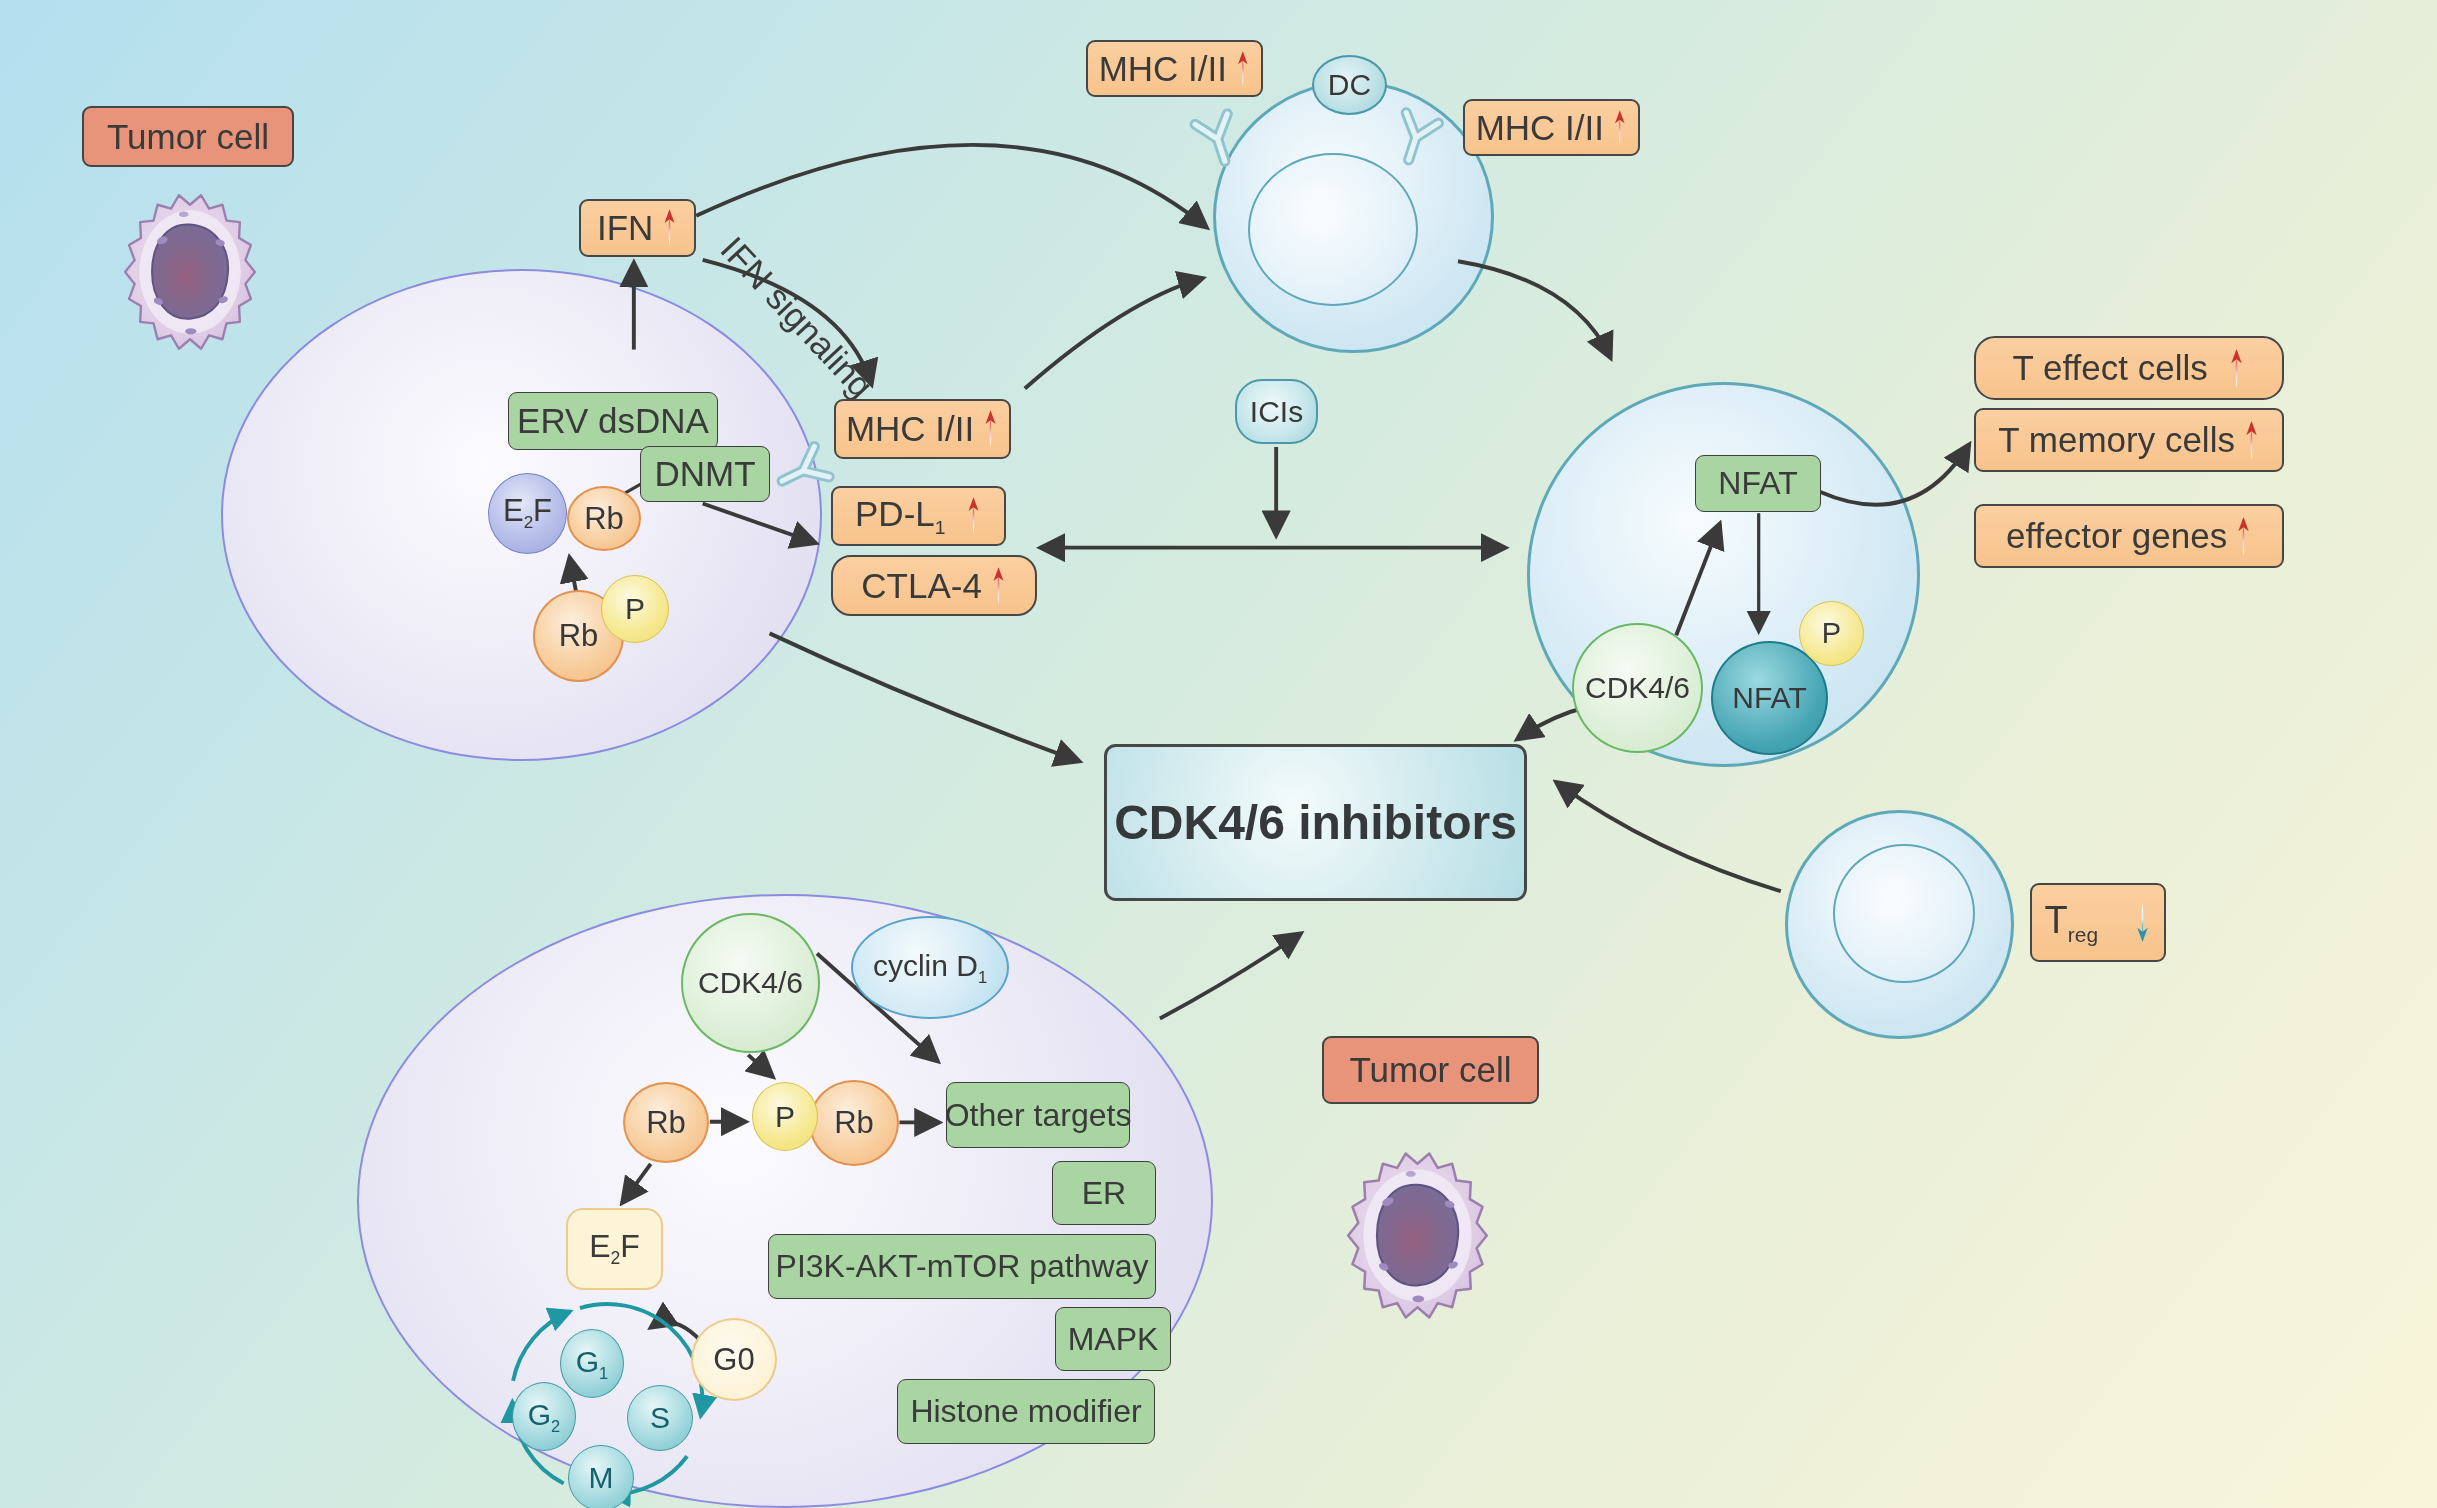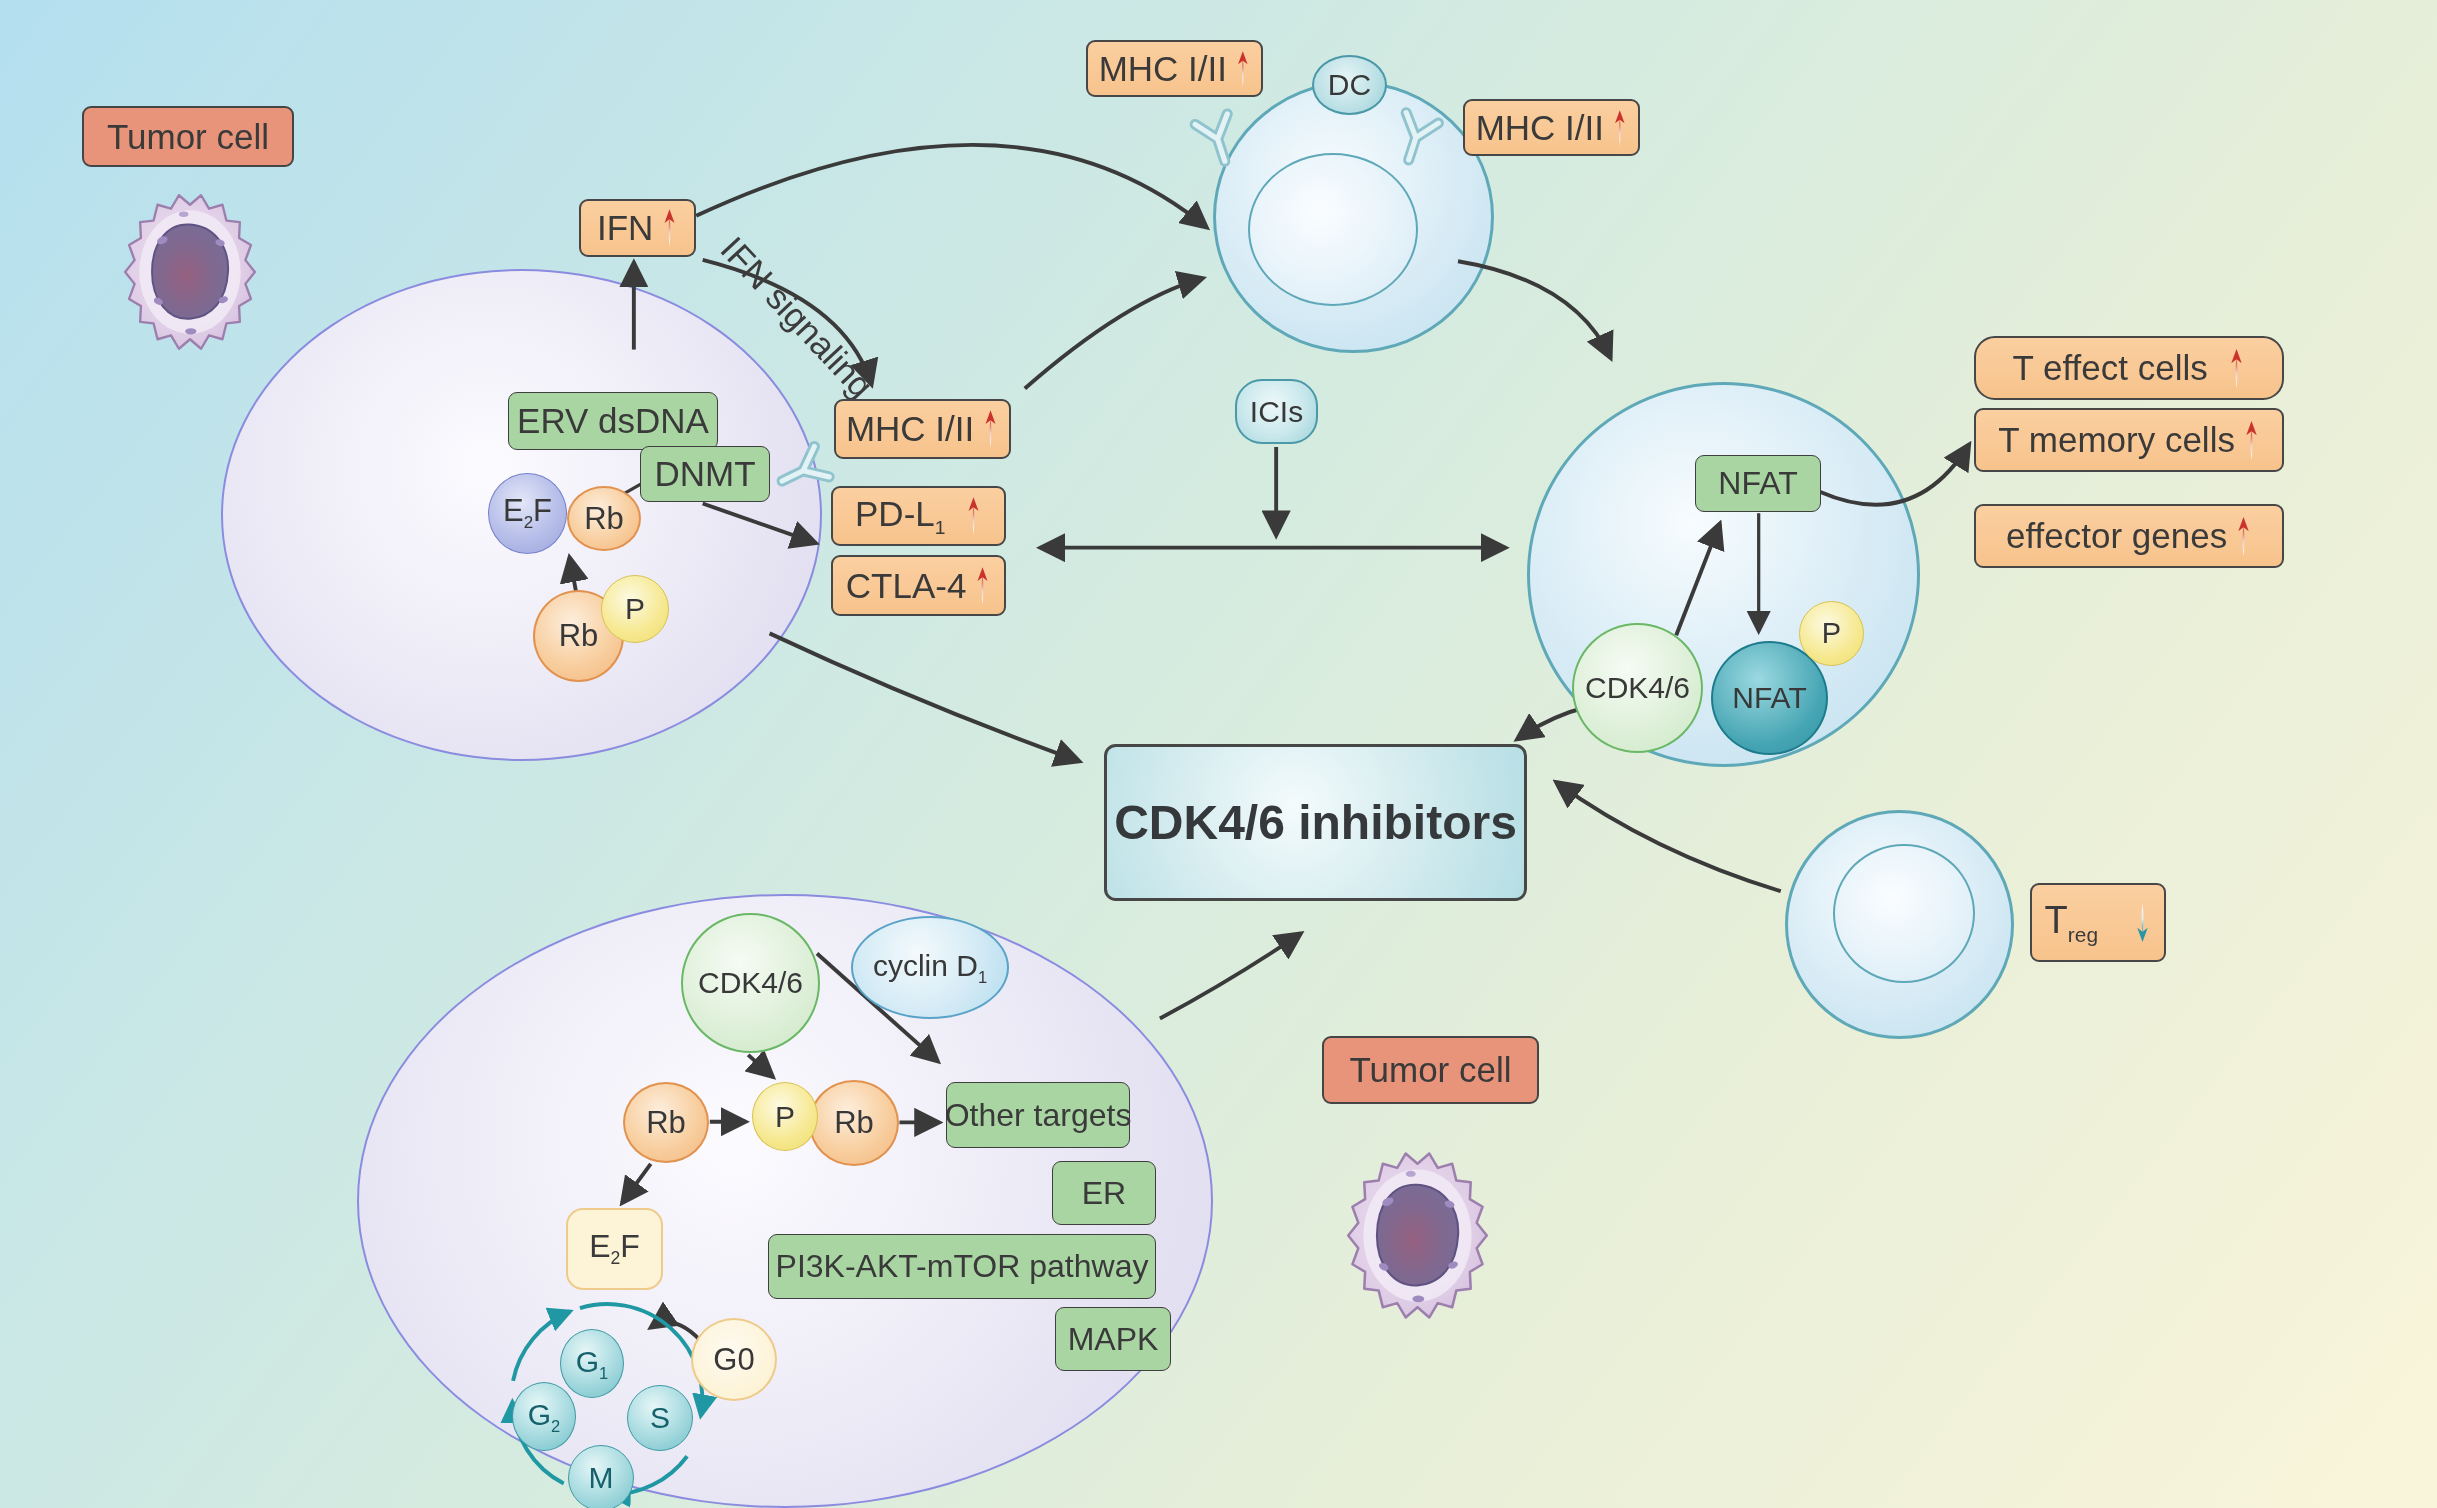--- a/index.html
+++ b/index.html
@@ -209,21 +209,21 @@
       <path d="M13 2 L5 24 L13 18 L21 24 Z" fill="#c9322d"></path>
     </svg>
   </div>
   <div class="box orange" style="left:831px;top:486px;width:175px;height:60px;align-items:center;">
     <span><span>PD-L</span><sub>1</sub></span>
     <svg class="uarr" width="17" height="40" viewBox="0 0 26 64" style="margin-left:11.7px;">
       <path d="M13 62 C11 42 11 30 13 16 C15 30 15 42 13 62 Z" fill="url(#ug)"></path>
       <path d="M13 2 L5 24 L13 18 L21 24 Z" fill="#c9322d"></path>
     </svg>
   </div>
-  <div class="box orange" style="left:831px;top:555px;width:175px;height:61px;">
+  <div class="box orange" style="left:831px;top:555px;width:206px;height:61px;border-radius:20px;">
     <span>CTLA-4</span>
     <svg class="uarr" width="17" height="40" viewBox="0 0 26 64">
       <path d="M13 62 C11 42 11 30 13 16 C15 30 15 42 13 62 Z" fill="url(#ug)"></path>
       <path d="M13 2 L5 24 L13 18 L21 24 Z" fill="#c9322d"></path>
     </svg>
   </div>
 
   <div class="box orange" style="left:1086px;top:40px;width:177px;height:57px;">
     <span>MHC I/II</span>
     <svg class="uarr" width="15.6" height="38" viewBox="0 0 26 64">
@@ -305,20 +305,23 @@
     <span>Other targets</span>
   </div>
   <div class="box green" style="left:1052px;top:1161px;width:104px;height:64px;font-size:32px;">
     <span>ER</span>
   </div>
   <div class="box green" style="left:768px;top:1234px;width:388px;height:65px;font-size:32px;">
     <span>PI3K-AKT-mTOR pathway</span>
   </div>
   <div class="box green" style="left:1040px;top:1307px;width:116px;height:64px;font-size:32px;margin-left:15px;">
     <span>MAPK</span>
+  </div>
+  <div class="box green" style="left:897px;top:1379px;width:258px;height:65px;font-size:32px;">
+    <span>Histone modifier</span>
   </div>
 
   <div class="box cream-box" style="left:566px;top:1208px;width:97px;height:82px;font-size:32px;">
     <span><span>E</span><sub>2</sub><span>F</span></span>
   </div>
   <div class="node cream" style="left:691px;top:1318px;width:86px;height:83px;font-size:31px;">
     <span>G0</span>
   </div>
 
   <div class="node gcell" style="left:560px;top:1329px;width:64px;height:69px;font-size:30px;">

